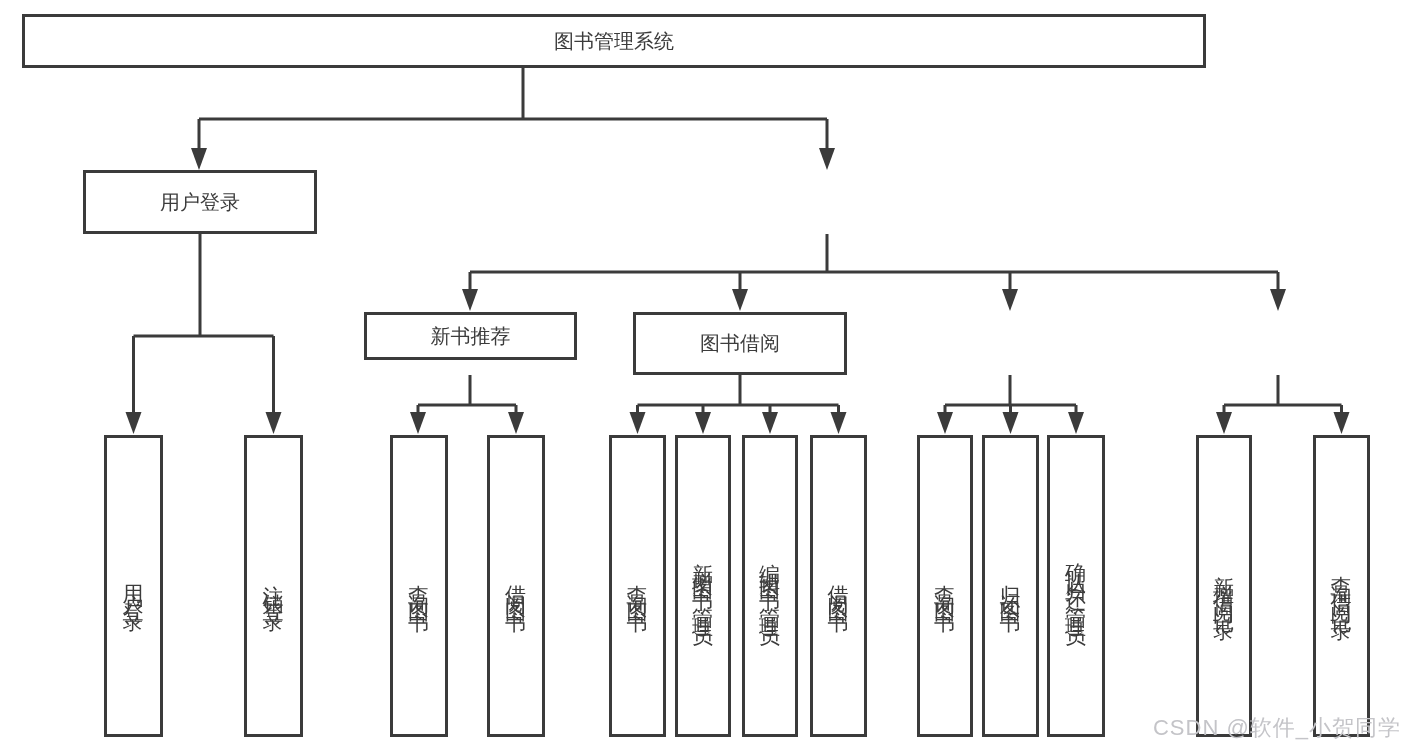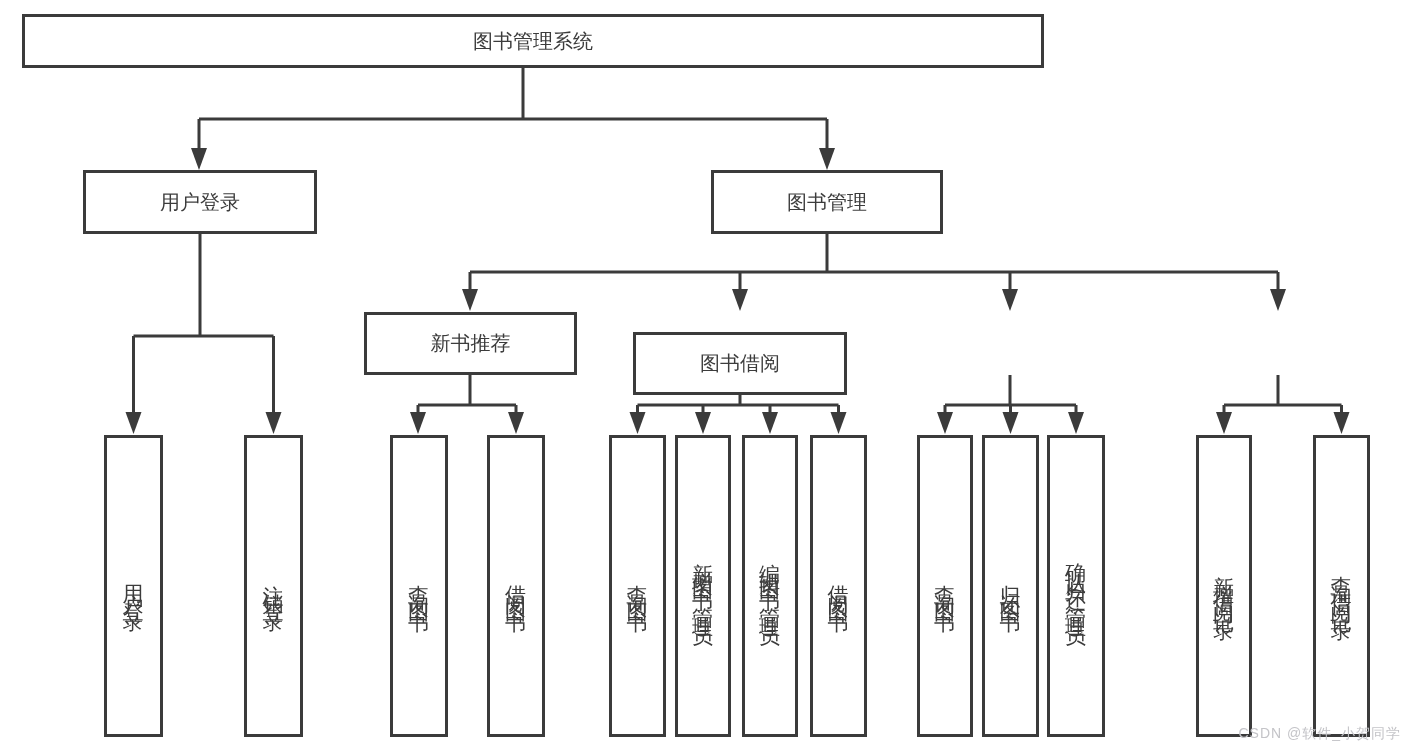--- a/index.html
+++ b/index.html
@@ -27,21 +27,21 @@
     writing-mode:vertical-lr;
     text-orientation:mixed;
     font-size:21px;
     letter-spacing:9px;
     line-height:1;
     white-space:nowrap;
   }
   .watermark{
     position:absolute;
     right:4px;bottom:4px;
-    font-size:14px;
+    font-size:22px;
     letter-spacing:1px;
     color:var(--wm,#c4c4c8);
     pointer-events:none;
   }
 </style>
 </head>
 <body>
 
 <div class="canvas">
 
@@ -81,35 +81,32 @@
       <polygon class="arrow" points="1002.5,412 1018.5,412 1010.5,434"></polygon>
       <polygon class="arrow" points="1068,412 1084,412 1076,434"></polygon>
     </g>
     <g>
       <path class="connector" d="M1278 375 V405 M1224 405 H1341.5 M1224 405 V424 M1341.5 405 V424"></path>
       <polygon class="arrow" points="1216,412 1232,412 1224,434"></polygon>
       <polygon class="arrow" points="1333.5,412 1349.5,412 1341.5,434"></polygon>
     </g>
   </svg>
 
-  <div class="box" style="left:22px;top:14px;width:1022px;height:54px;">
+  <div class="box" style="left:22px;top:14px;width:1184px;height:54px;">
     <span>图书管理系统</span>
   </div>
 
   <div class="box" style="left:83px;top:170px;width:234px;height:64px;">
     <span>用户登录</span>
   </div>
-  <div class="box" style="left:711px;top:170px;width:232px;height:64px;">
-    <span>图书管理</span>
-  </div>
 
-  <div class="box" style="left:364px;top:312px;width:213px;height:63px;">
+  <div class="box" style="left:364px;top:312px;width:213px;height:48px;">
     <span>新书推荐</span>
   </div>
-  <div class="box" style="left:633px;top:312px;width:214px;height:63px;margin-top:20px;">
+  <div class="box" style="left:633px;top:312px;width:214px;height:63px;">
     <span>图书借阅</span>
   </div>
 
   <div class="box leaf" style="left:104px;top:435px;width:59px;height:302px;">
     <span>用户登录</span>
   </div>
   <div class="box leaf" style="left:244px;top:435px;width:59px;height:302px;">
     <span>注销登录</span>
   </div>
 

